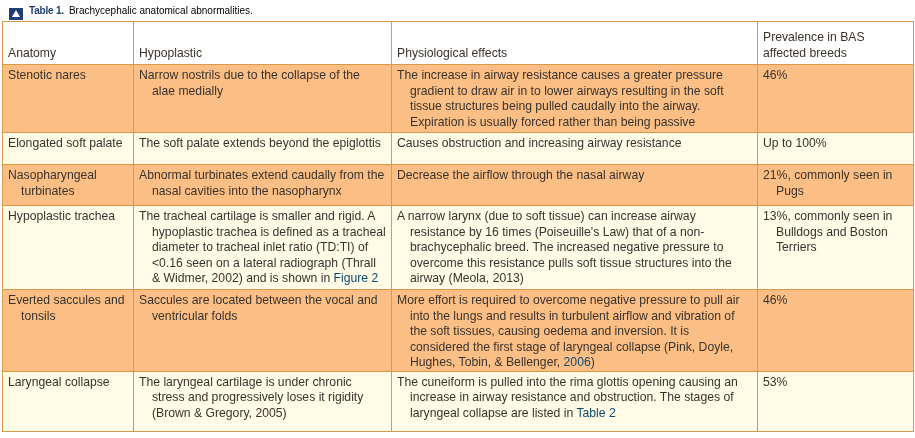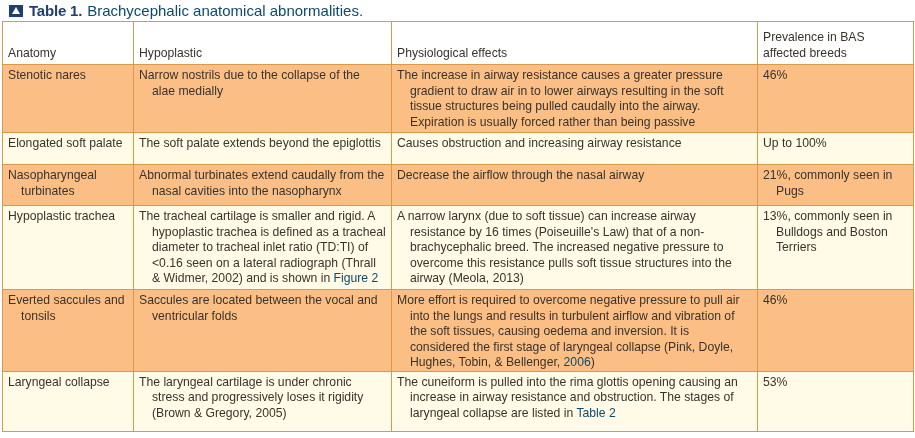--- a/index.html
+++ b/index.html
@@ -14,22 +14,22 @@
       position: relative;
       font-family: "Liberation Sans", "DejaVu Sans", sans-serif;
       color: #3a332c;
     }
     .caption {
       position: absolute;
       left: 3px;
       top: 2px;
       height: 18px;
       display: flex;
-      align-items: center;
-      font-size: 15px;
+      align-items: flex-end;
+      font-size: 10px;
       line-height: 18px;
       white-space: nowrap;
       padding-left: 6px;
     }
     .caption .tri-box {
       width: 14px;
       height: 12px;
       background: #1f3f73;
       position: relative;
       margin-right: 6px;
@@ -46,21 +46,21 @@
       border-right: 4px solid transparent;
       border-bottom: 7px solid #ffffff;
     }
     .caption .label {
       color: #1f3f73;
       font-weight: bold;
       margin-right: 5px;
       letter-spacing: -0.2px;
     }
     .caption .title {
-      color: #0c4a6e;
+      color: #000000;
     }
 
     table.main {
       position: absolute;
       left: 2px;
       top: 21px;
       width: 911px;
       border-collapse: collapse;
       table-layout: fixed;
       font-size: 12.2px;

